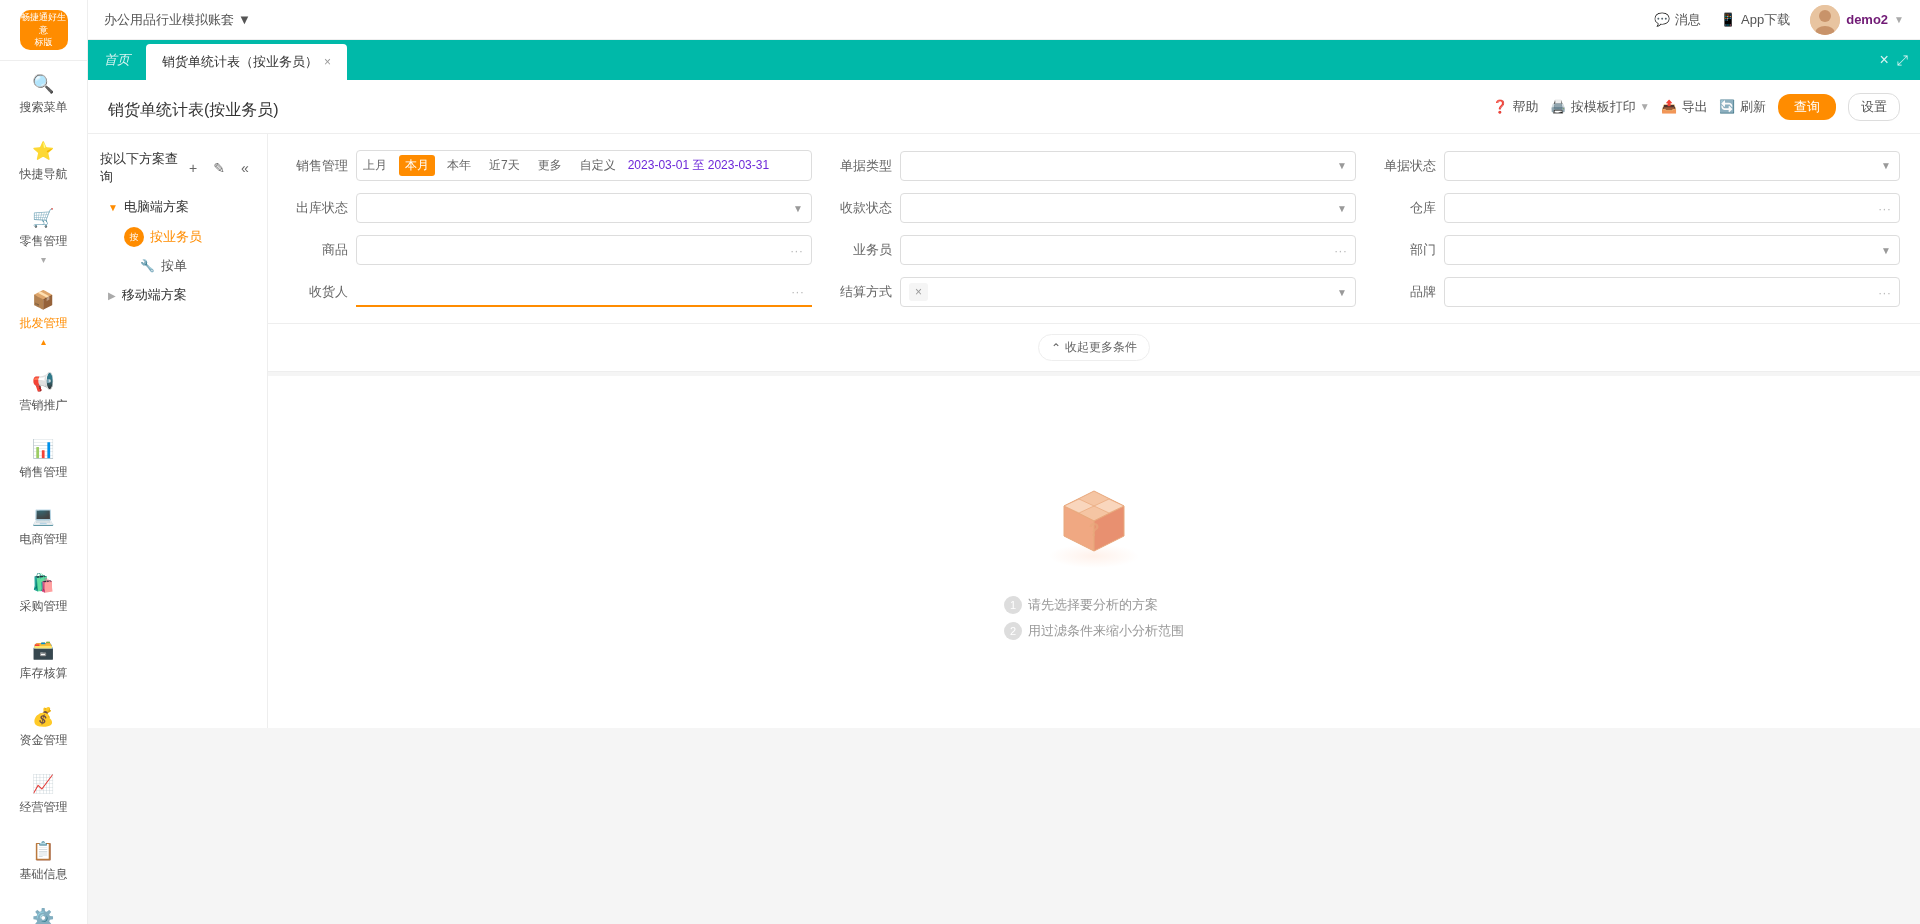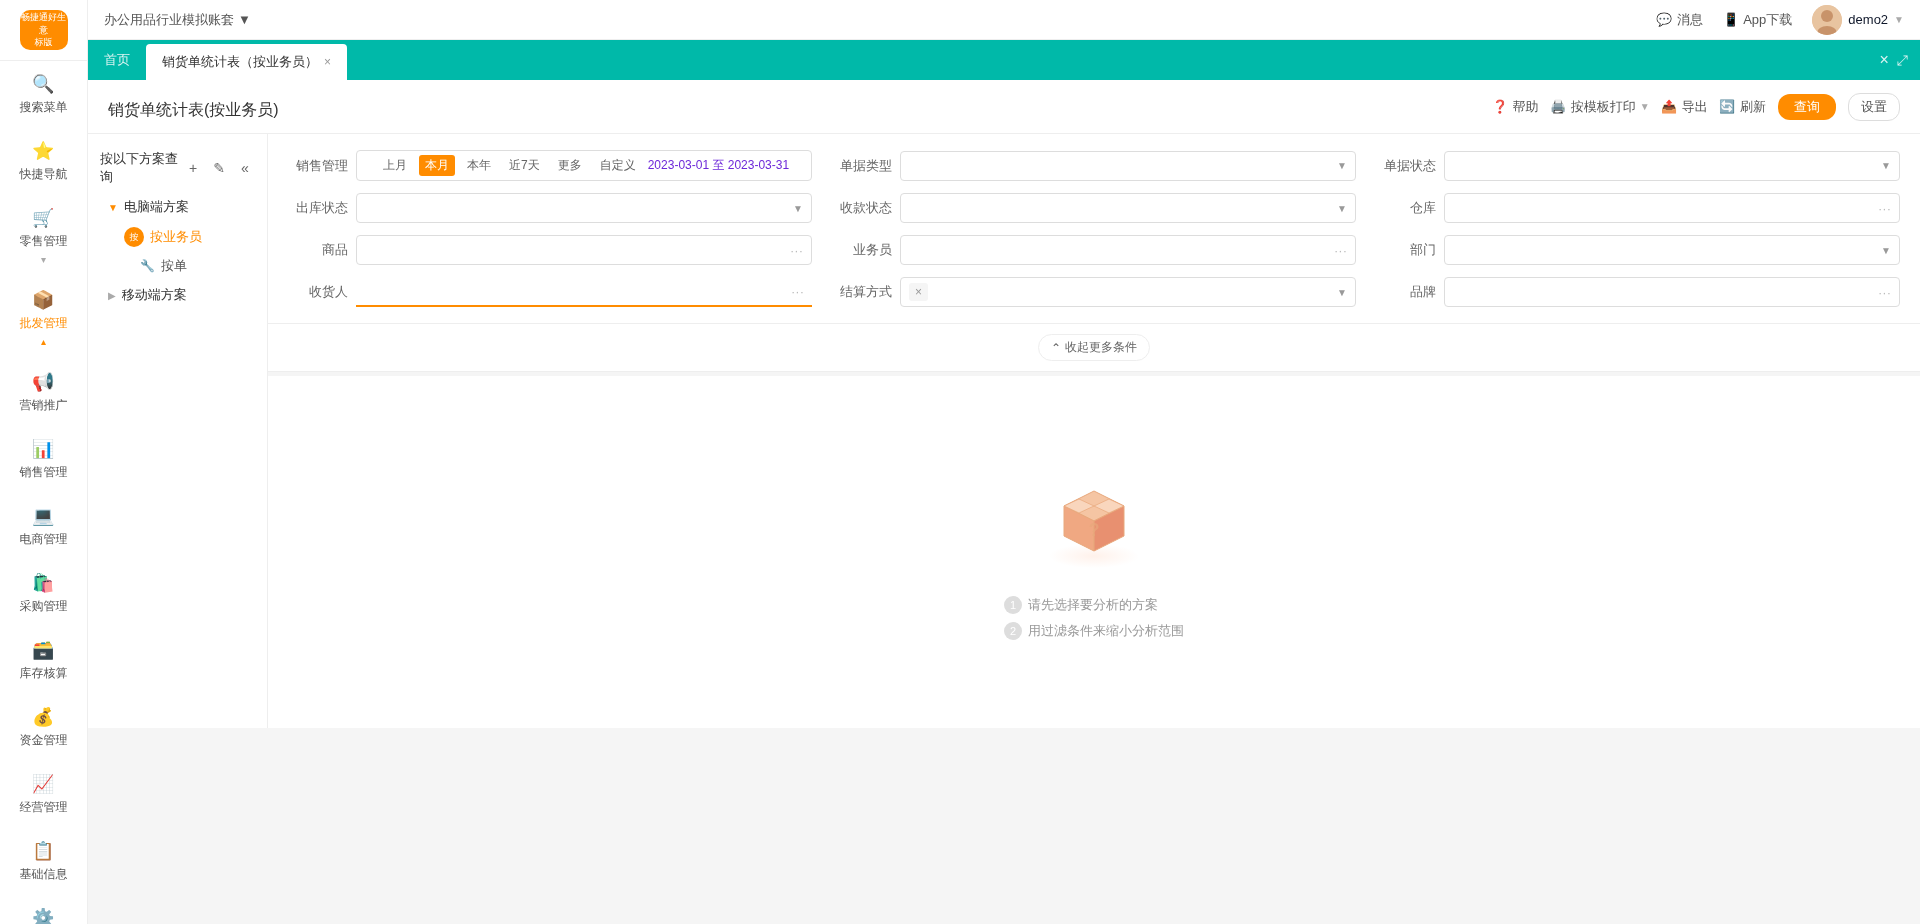--- a/index.html
+++ b/index.html
@@ -16,26 +16,26 @@
 
     
     .main { flex: 1; display: flex; flex-direction: column; overflow: hidden; }
 
     
     .topbar { height: 40px; background: #fff; border-bottom: 1px solid #eee; display: flex; align-items: center; padding: 0 16px; gap: 5px; }
     .topbar-dropdown { display: flex; align-items: center; gap: 4px; color: #555; font-size: 13px; cursor: pointer; }
     .topbar-right { margin-left: auto; display: flex; align-items: center; gap: 20px; }
     .topbar-btn { display: flex; align-items: center; gap: 4px; color: #555; font-size: 13px; cursor: pointer; }
     .user-avatar { width: 30px; height: 30px; border-radius: 50%; background: #e8c4a0; display: flex; align-items: center; justify-content: center; overflow: hidden; }
-    .user-name { font-size: 13px; color: #0f172a; }
+    .user-name { font-size: 13px; color: #701a75; font-weight: bold; }
 
     
     .tabbar { height: 40px; background: #00b9a9; display: flex; align-items: center; padding: 0 0; }
     .tab { height: 40px; display: flex; align-items: center; padding: 0 16px; cursor: pointer; color: rgba(255,255,255,0.85); font-size: 13px; gap: 6px; }
-    .tab.home { background: transparent; }
+    .tab.home { background: transparent; font-style: italic; }
     .tab.active { background: #fff; color: #333; border-radius: 4px 4px 0 0; margin-top: 4px; height: 36px; }
     .tab-close { font-size: 12px; color: #999; cursor: pointer; }
     .tabbar-actions { margin-left: auto; display: flex; align-items: center; padding-right: 12px; gap: 8px; }
     .tabbar-action-btn { color: rgba(255,255,255,0.85); font-size: 16px; cursor: pointer; }
 
     
     .content { flex: 1; overflow: auto; background: #f5f5f5; }
 
     
     .page-header { background: #fff; padding: 12px 20px; display: flex; align-items: center; justify-content: space-between; border-bottom: 1px solid #eee; }
@@ -64,21 +64,21 @@
     .filter-panel { flex: 1; overflow: auto; }
     .filter-section { background: #fff; margin: 0; padding: 16px 20px; border-bottom: 1px solid #eee; }
     .filter-grid { display: grid; grid-template-columns: repeat(3, 1fr); gap: 12px 20px; }
     .filter-row { display: flex; align-items: center; gap: 8px; }
     .filter-label { width: 60px; color: #666; font-size: 13px; flex-shrink: 0; text-align: right; }
     .filter-input { flex: 1; display: flex; align-items: center; border: 1px solid #ddd; border-radius: 4px; padding: 4px 8px; background: #fff; min-height: 30px; font-size: 13px; color: #333; cursor: pointer; position: relative; }
     .filter-input.active-border { border-bottom: 2px solid #ff8c00; border-top: none; border-left: none; border-right: none; border-radius: 0; }
     .filter-input-placeholder { color: #bbb; flex: 1; font-size: 13px; }
     .filter-dropdown-arrow { color: #999; font-size: 10px; margin-left: auto; }
     .filter-input-dots { color: #bbb; margin-left: auto; }
-    .filter-date-group { display: flex; align-items: center; gap: 6px; flex: 1; border: 1px solid #ddd; border-radius: 4px; padding: 4px 20px; background: #fff; }
+    .filter-date-group { display: flex; align-items: center; gap: 6px; flex: 1; border: 1px solid #ddd; border-radius: 4px; padding: 4px 0; background: #fff; }
     .date-btn { padding: 2px 6px; font-size: 12px; color: #666; cursor: pointer; border-radius: 3px; }
     .date-btn.active { background: #ff8c00; color: #fff; }
     .date-range { font-size: 12px; color: #6d28d9; }
     .filter-tag { display: flex; align-items: center; gap: 4px; background: #f5f5f5; border-radius: 3px; padding: 2px 6px; font-size: 12px; color: #333; }
 
     
     .collapse-row { text-align: center; padding: 10px; background: #fff; border-bottom: 1px solid #eee; }
     .collapse-btn { display: inline-flex; align-items: center; gap: 4px; color: #666; font-size: 12px; cursor: pointer; padding: 4px 12px; border: 1px solid #eee; border-radius: 20px; background: #fff; }
 
     

